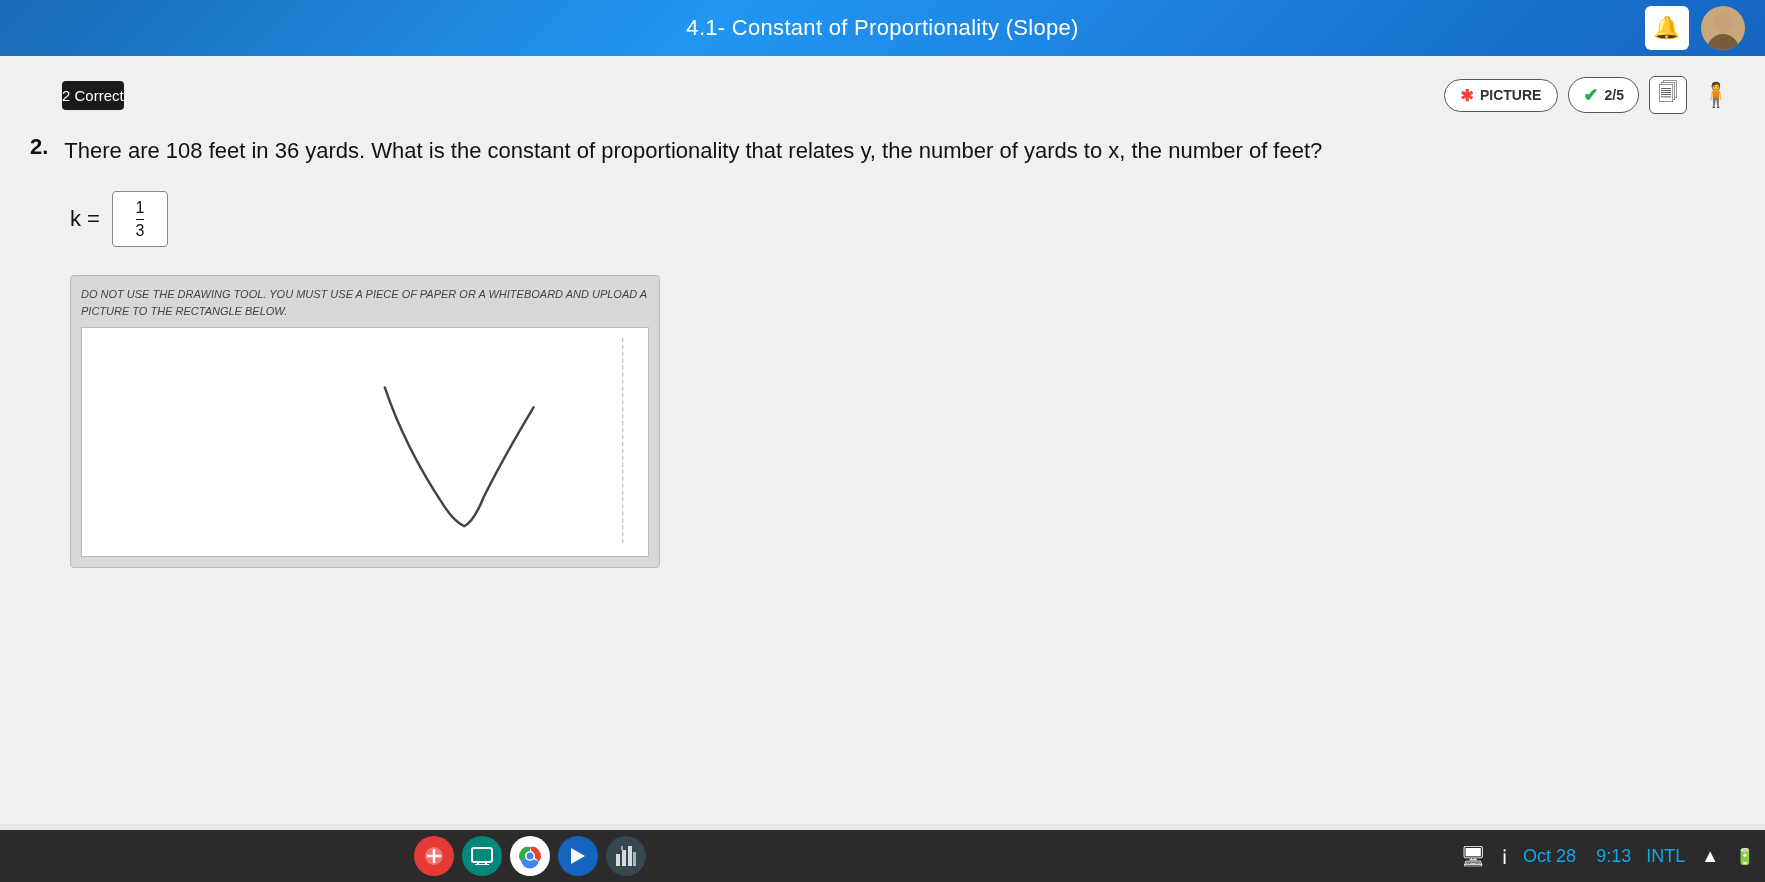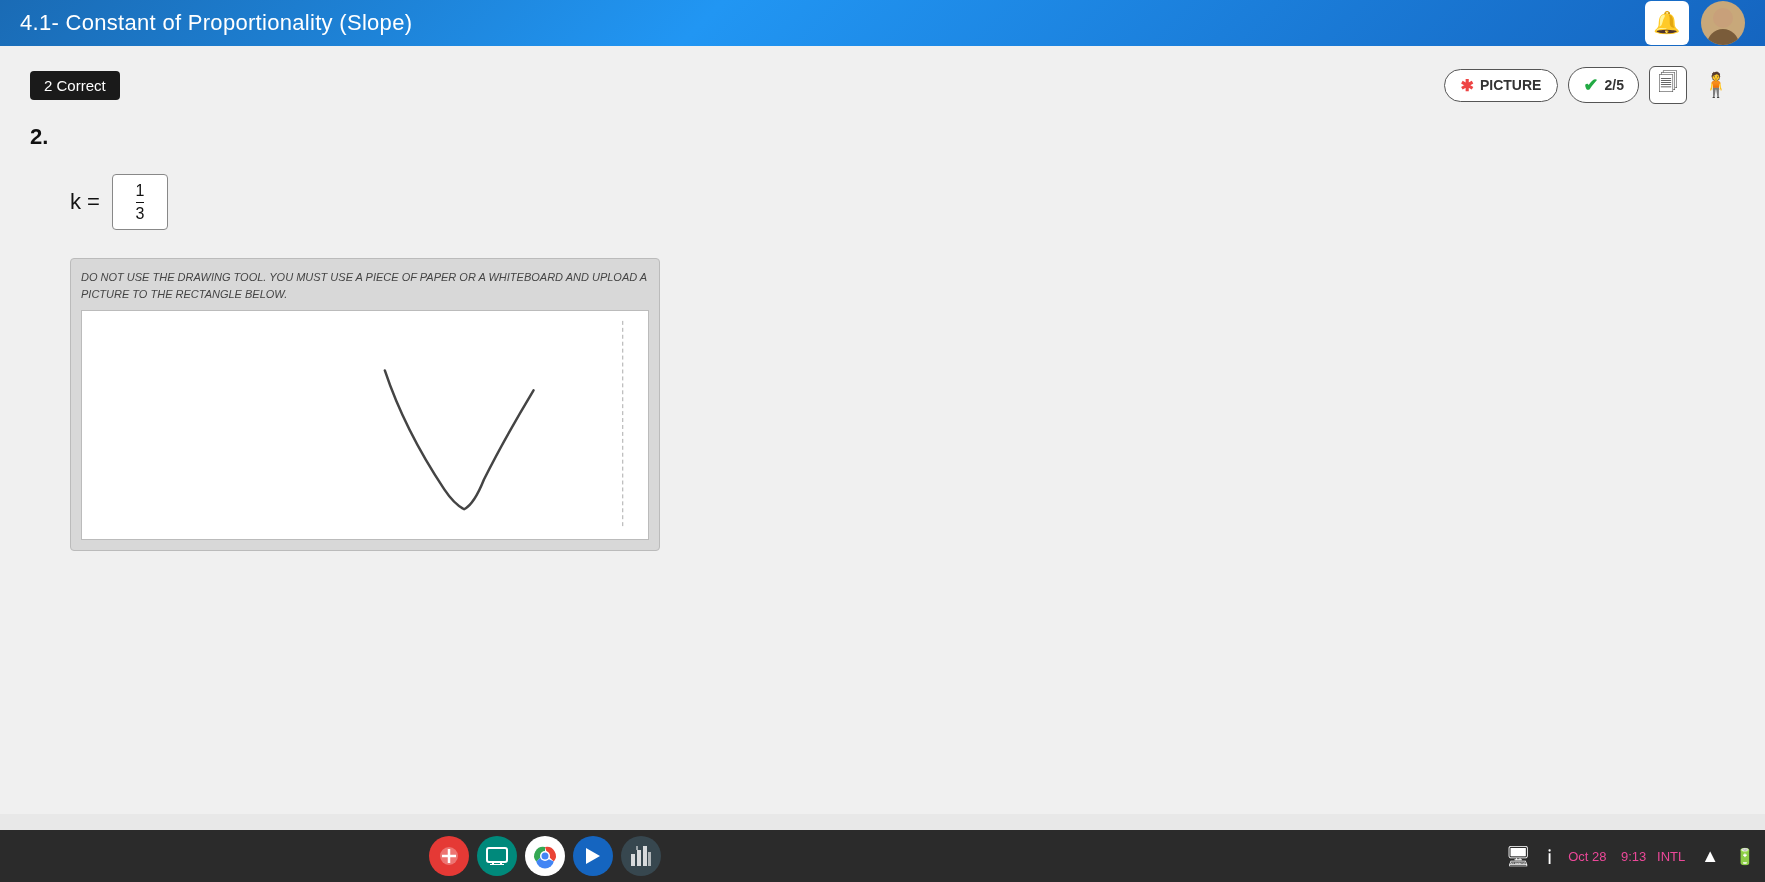--- a/index.html
+++ b/index.html
@@ -9,26 +9,27 @@
       height: 882px;
       background: #e8e8e8;
       font-family: Arial, sans-serif;
       overflow: hidden;
       position: relative;
     }
 
     
     .header-bar {
       width: 100%;
-      height: 46px;
+      height: 56px;
       background: linear-gradient(135deg, #1a6bb5 0%, #2196F3 40%, #1565C0 100%);
       display: flex;
       align-items: center;
       padding: 0 20px;
       position: relative;
+      justify-content: center;
     }
 
     .header-title {
       color: white;
       font-size: 22px;
       font-weight: 400;
       letter-spacing: 0.3px;
     }
 
     .header-icons {
@@ -81,24 +82,25 @@
     
     .top-row {
       display: flex;
       align-items: center;
       margin-bottom: 20px;
     }
 
     .correct-badge {
       background: #1a1a1a;
       color: white;
-      padding: 6px 14px;
+      padding: 6px 0;
       border-radius: 4px;
       font-size: 15px;
       font-weight: 500;
+      margin-left: 32px;
     }
 
     .top-row-right {
       margin-left: auto;
       display: flex;
       align-items: center;
       gap: 10px;
     }
 
     .required-badge {
@@ -304,22 +306,22 @@
       margin-left: auto;
     }
 
     .taskbar-icon {
       color: white;
       font-size: 20px;
       cursor: pointer;
     }
 
     .taskbar-datetime {
-      color: #ec4899;
-      font-size: 13px;
+      color: #0ea5e9;
+      font-size: 18px;
       text-align: right;
     }
 
     .taskbar-wifi {
       color: white;
       font-size: 18px;
     }
 
     
     .chrome-icon {
@@ -361,20 +363,21 @@
         <span>🗐</span>
       </div>
       <div class="person-icon-btn">
         <span>🧍</span>
       </div>
     </div>
   </div>
 
   <div class="question-row">
     <span class="question-number">2.</span>
+    <span class="question-text">There are 108 feet in 36 yards. What is the constant of proportionality that relates y, the number of yards to x, the number of feet?</span>
   </div>
 
   <div class="k-equation">
     <span class="k-label">k =</span>
     <div class="fraction-box">
       <div class="fraction">
         <span class="fraction-num">1</span>
         <span class="fraction-den">3</span>
       </div>
     </div>

